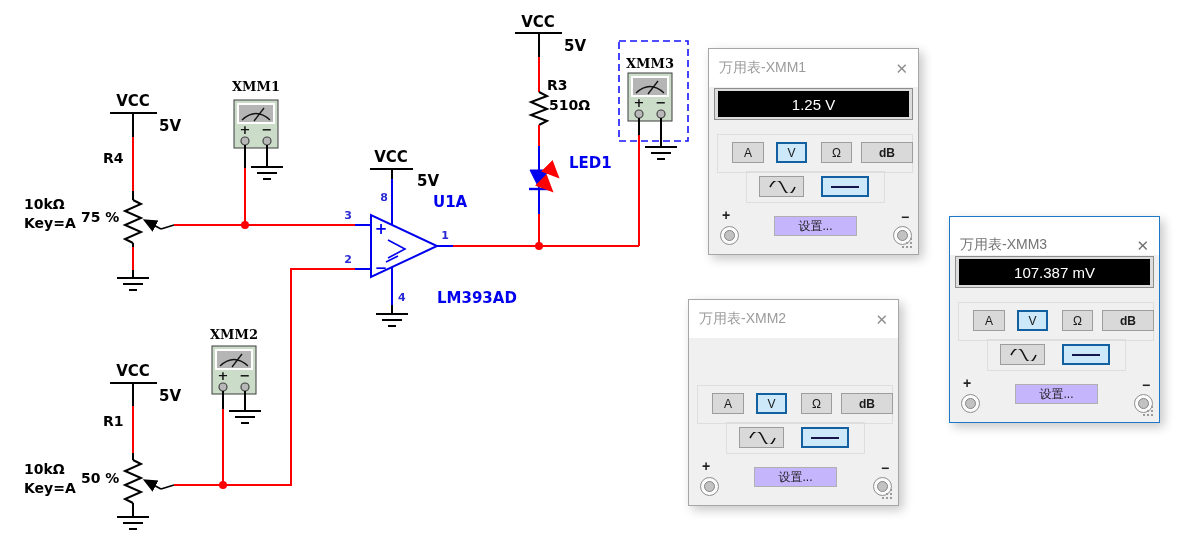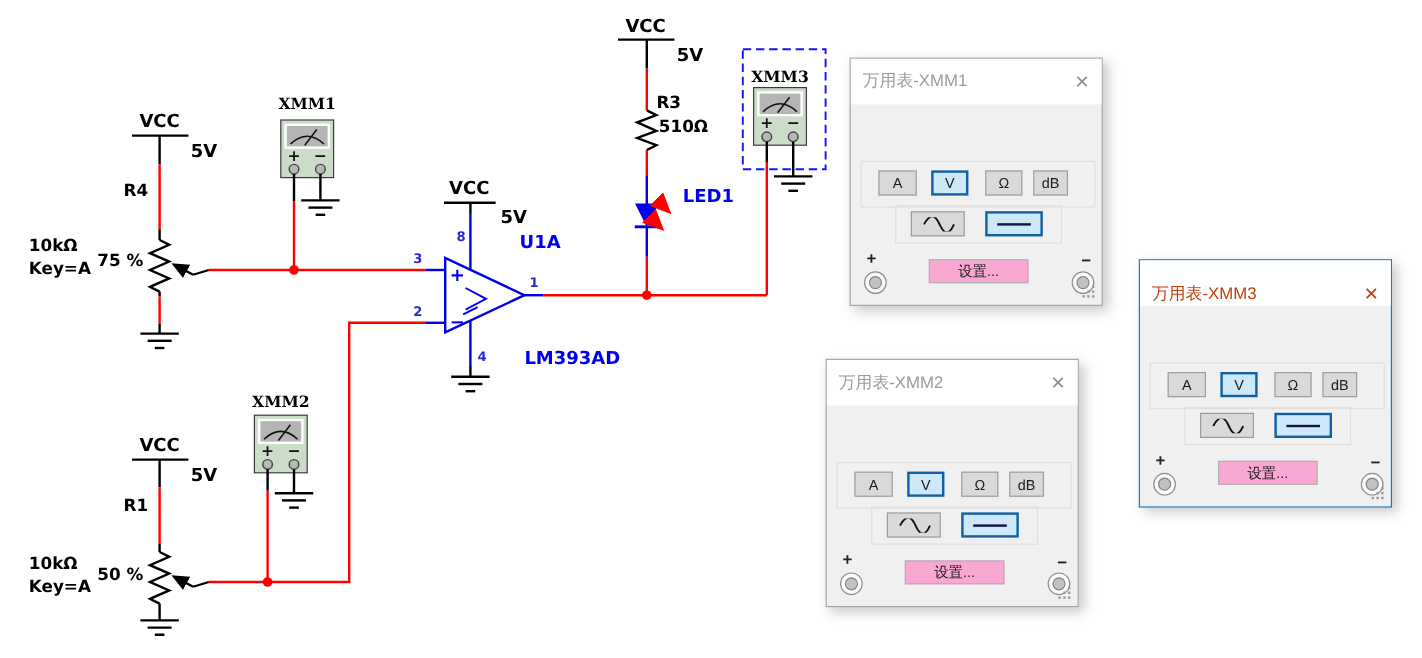--- a/index.html
+++ b/index.html
@@ -9,39 +9,39 @@
 
   
   .mm-window{position:absolute;width:211px;height:207px;box-sizing:border-box;
              background:#f0f0f0;border:1px solid #a6a6a6;
              box-shadow:4px 4px 10px rgba(0,0,0,0.22);}
   .mm-window.active{border:1px solid #1d78c8;}
   .titlebar{position:absolute;left:0;top:0;right:0;height:38px;background:#ffffff;
             display:flex;align-items:center;padding:0 10px;box-sizing:border-box;}
   .title{font-size:14px;color:#9b9b9b;}
   .close{margin-left:auto;font-size:15px;color:#8f8f8f;cursor:pointer;line-height:1;}
-  .active .title,.active .close{color:#c2410c;margin-top:18px;}
+  .active .title,.active .close{color:#737373;margin-top:18px;}
   .bezel{position:absolute;left:5px;right:5px;top:39px;border:1px solid #8e8e8e;
          background:#dcdcdc;padding:2px 3px;box-sizing:border-box;}
   .screen{height:26px;background:#000;color:#fff;font-size:15px;
           display:flex;align-items:center;justify-content:center;}
   .grp{position:absolute;border:1px solid #dedede;}
   .grp1{left:8px;top:85px;width:194px;height:37px;}
   .grp2{left:37px;top:122px;width:137px;height:30px;}
   .btn{position:absolute;margin:0;padding:0;font-family:"Liberation Sans",sans-serif;
        font-size:12px;color:#1a1a1a;background:#d9d9d9;border:1px solid #9d9d9d;
        display:flex;align-items:center;justify-content:center;cursor:pointer;}
   .btn.on{background:#cde8f9;border:2px solid #12609f;}
   .b-a{left:23px;top:93px;width:32px;height:21px;}
   .b-v{left:67px;top:93px;width:31px;height:21px;}
   .b-ohm{left:112px;top:93px;width:31px;height:21px;}
-  .b-db{left:152px;top:93px;width:29px;height:21px;}
+  .b-db{left:152px;top:93px;width:52px;height:21px;font-weight:bold;}
   .b-ac{left:50px;top:127px;width:45px;height:21px;}
   .b-dc{left:112px;top:127px;width:48px;height:21px;}
-  .b-set{left:65px;top:167px;width:83px;height:20px;background:#f9a8d4;border:1px solid #b0b0b0;}
+  .b-set{left:65px;top:167px;width:83px;height:20px;background:#c4b5fd;border:1px solid #b0b0b0;}
   .dcline{display:block;width:28px;height:2px;background:#15154a;}
   .pm{position:absolute;font-size:14px;font-weight:bold;color:#222;}
   .pm-plus{left:13px;top:158px;}
   .pm-minus{left:192px;top:160px;}
   .term{position:absolute;width:17px;height:17px;border-radius:50%;background:#fbfbfb;
         border:1px solid #8f8f8f;display:flex;align-items:center;justify-content:center;}
   .term-l{left:11px;top:177px;}
   .term-r{left:184px;top:177px;}
   .term-in{width:9px;height:9px;border-radius:50%;background:#c2c2c2;border:1px solid #858585;}
   .grip{position:absolute;right:4px;bottom:4px;width:12px;height:12px;}
@@ -237,20 +237,23 @@
   <circle cx="245" cy="225" r="4" fill="#ff0000"></circle>
   <circle cx="539" cy="246" r="4" fill="#ff0000"></circle>
   <circle cx="223" cy="485" r="4" fill="#ff0000"></circle>
 </svg>
 
 <div class="mm-window" style="left:708px;top:48px">
   <div class="titlebar">
     <span class="title">万用表-XMM1</span>
     <span class="close">✕</span>
   </div>
+  <div class="bezel">
+    <div class="screen">1.25 V</div>
+  </div>
   <div class="grp grp1"></div>
   <div class="grp grp2"></div>
   <button class="btn b-a">A</button>
   <button class="btn b-v on">V</button>
   <button class="btn b-ohm">Ω</button>
   <button class="btn b-db">dB</button>
   <button class="btn b-ac">
         <svg width="30" height="12">
           <path d="M3 6 C8 -3 12 -3 16 6 C20 15 24 15 28 6" fill="none" stroke="#111" stroke-width="1.6"></path>
         </svg>
@@ -299,20 +302,23 @@
         <div class="term-in"></div>
       </div>
   <div class="grip"></div>
 </div>
 
 <div class="mm-window active" style="left:949px;top:216px">
   <div class="titlebar">
     <span class="title">万用表-XMM3</span>
     <span class="close">✕</span>
   </div>
+  <div class="bezel">
+    <div class="screen">107.387 mV</div>
+  </div>
   <div class="grp grp1"></div>
   <div class="grp grp2"></div>
   <button class="btn b-a">A</button>
   <button class="btn b-v on">V</button>
   <button class="btn b-ohm">Ω</button>
   <button class="btn b-db">dB</button>
   <button class="btn b-ac">
         <svg width="30" height="12">
           <path d="M3 6 C8 -3 12 -3 16 6 C20 15 24 15 28 6" fill="none" stroke="#111" stroke-width="1.6"></path>
         </svg>

